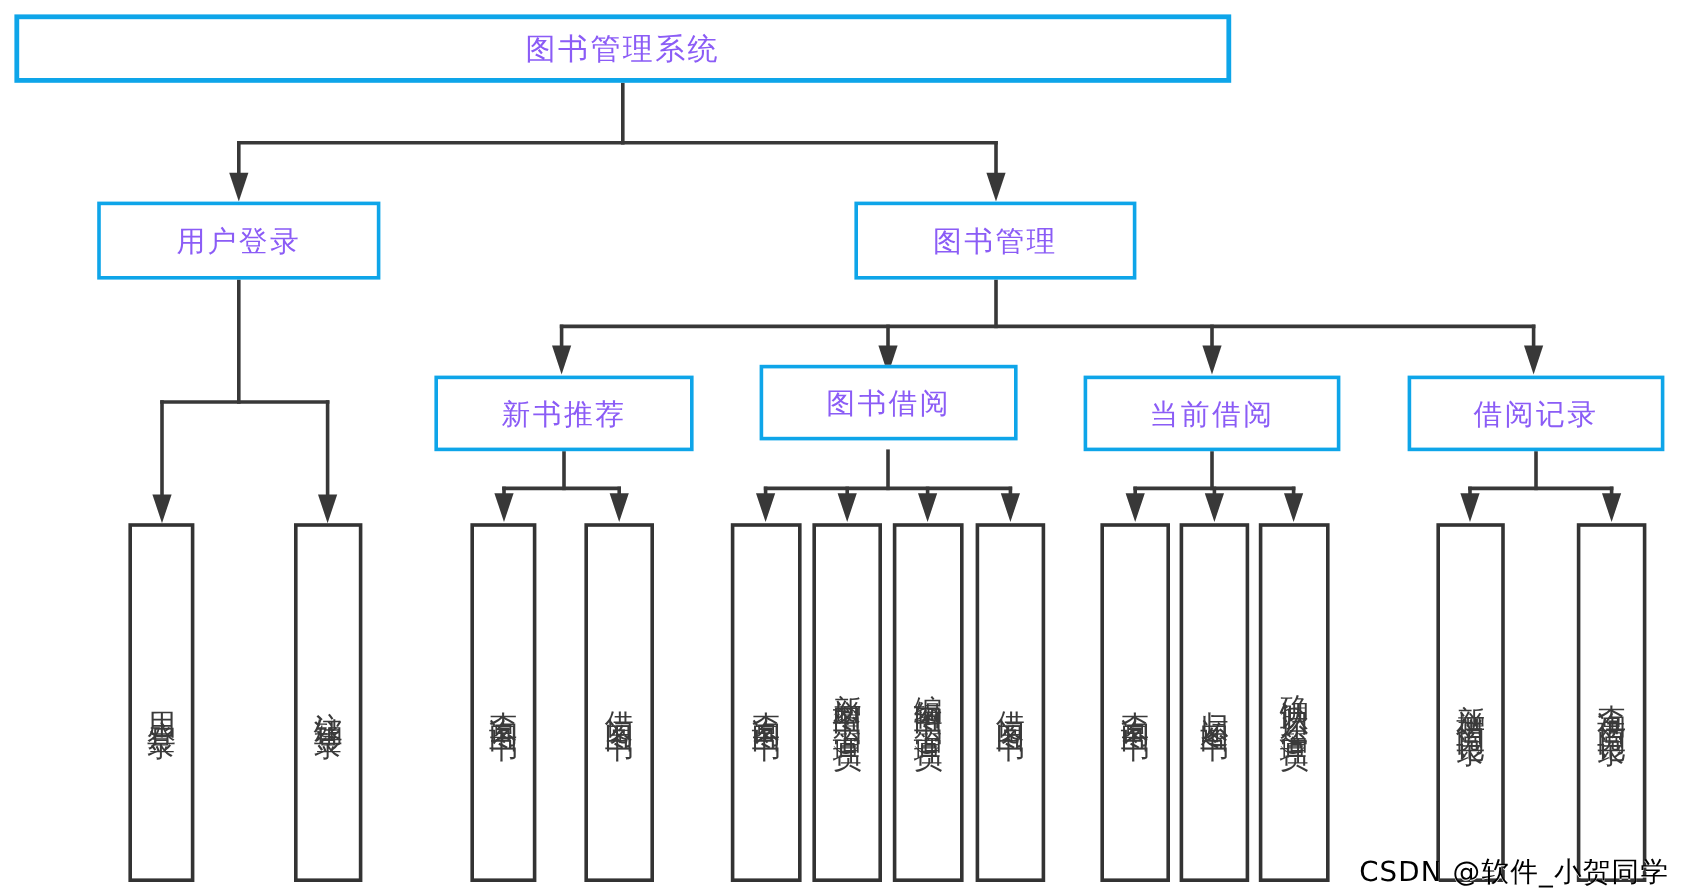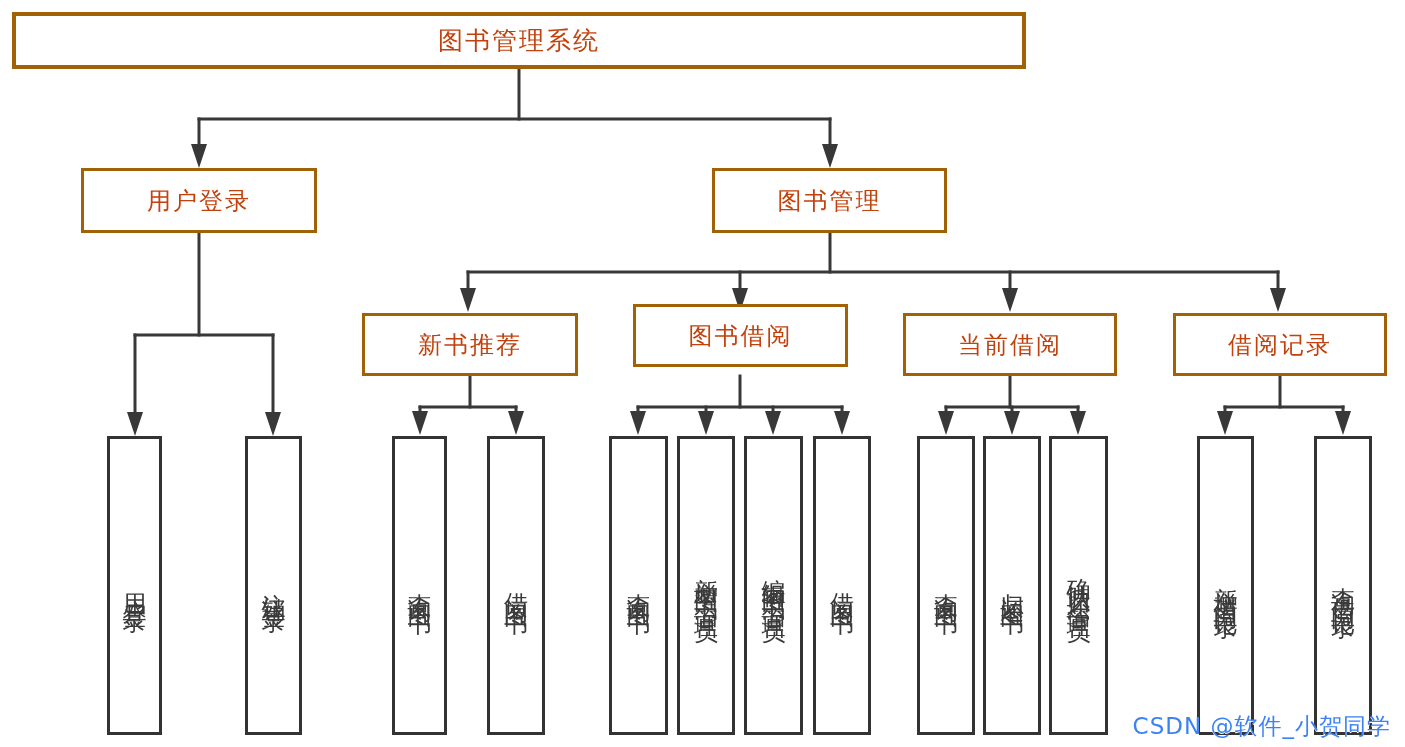--- a/index.html
+++ b/index.html
@@ -10,23 +10,23 @@
     font-family:"DejaVu Sans","Liberation Sans",sans-serif;
     overflow:hidden;
   }
   .wires{position:absolute;left:0;top:0;width:1405px;height:747px;}
   .wires path{stroke:#383838;stroke-width:3;fill:none;stroke-linecap:square;}
   .wires polygon{fill:#383838;stroke:none;}
   .node{
     position:absolute;
     box-sizing:border-box;
     background:#ffffff;
-    border:3px solid #a16207;
+    border:3px solid #0ea5e9;
     display:flex;align-items:center;justify-content:center;
-    color:#c2410c;
+    color:#8b5cf6;
     font-size:24px;
     letter-spacing:2px;
     white-space:nowrap;
   }
   .node.root{border-width:4px;font-size:25px;}
   .leaf{
     position:absolute;
     box-sizing:border-box;
     background:#ffffff;
     border:3px solid #333333;
@@ -39,21 +39,21 @@
     font-size:24px;
     letter-spacing:6px;
     line-height:1;
     color:#3a3a3a;
   }
   .watermark{
     position:absolute;
     right:14px;top:711px;
     font-size:23px;
     letter-spacing:1px;
-    color:#3b82f6;
+    color:#000000;
     text-shadow:0 1px 0 #ffffff;
     z-index:10;
     white-space:nowrap;
   }
 </style>
 </head>
 <body>
 
 <div class="canvas">
 

